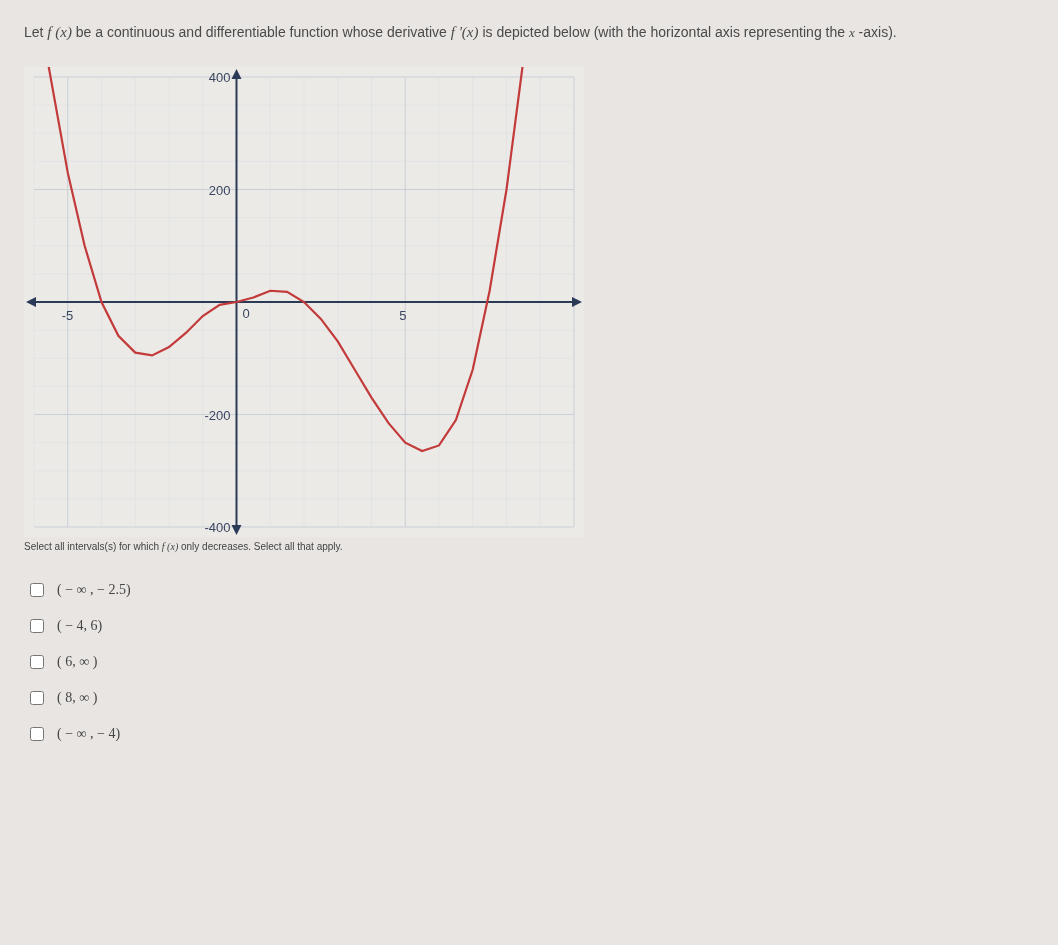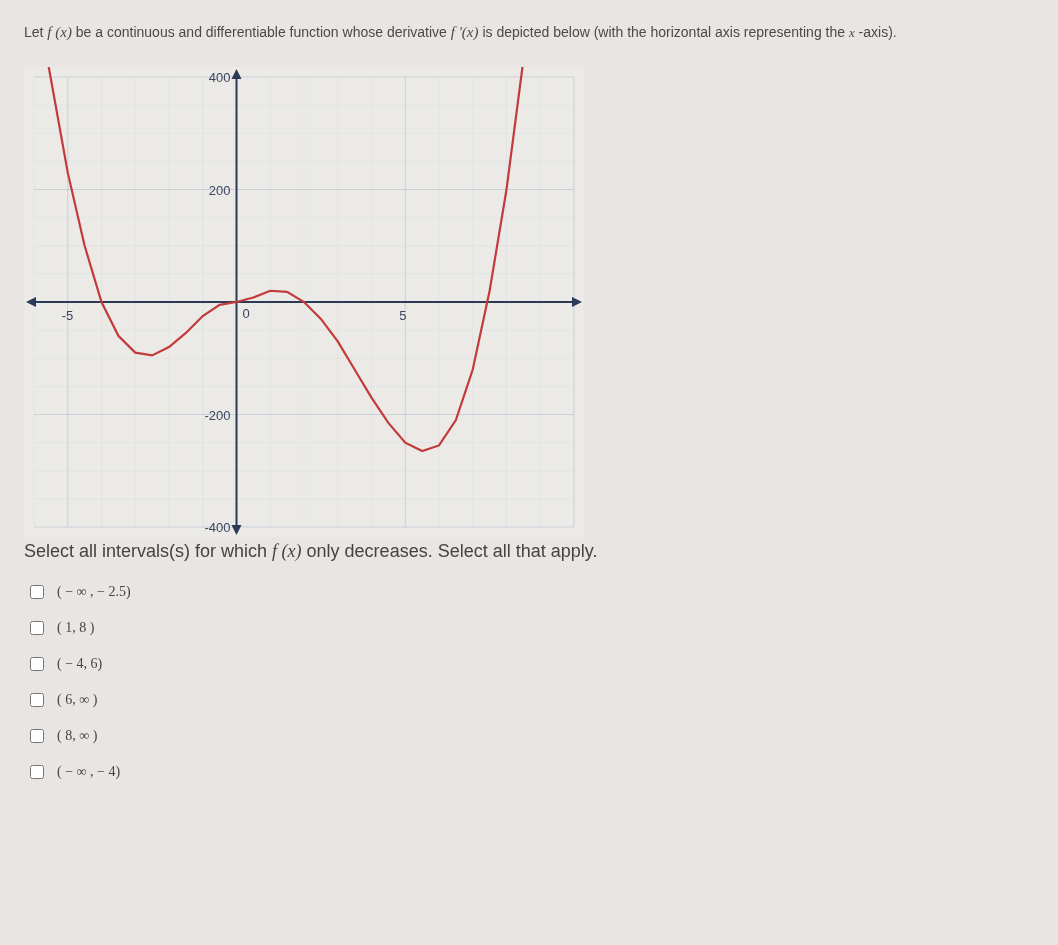--- a/index.html
+++ b/index.html
@@ -41,23 +41,23 @@
     width: 100%;
     height: 100%;
     display: block;
   }
   .caption {
     font-size: 12px;
     color: #555;
     margin: 4px 0 28px 2px;
   }
   .instruction {
-    font-size: 18px;
+    font-size: 10px;
     color: #444;
-    margin-bottom: 20px;
+    margin-bottom: 28px;
   }
   .instruction .fx {
     font-style: italic;
     font-family: "Times New Roman", serif;
   }
   .options {
     padding-left: 2px;
   }
   .opt {
     display: flex;
@@ -154,24 +154,20 @@
     <span>Select all intervals(s) for which </span><span class="fx">f (x)</span><span> only decreases.  Select all that apply.</span>
   </div>
 
   <div class="options" id="options-container">
       <label class="opt">
         <input type="checkbox" style="">
         <span class="math">( − ∞ , − 2.5)</span>
       </label>
       <label class="opt">
         <input type="checkbox" style="">
-        <span class="math">( 1, 8 )</span>
-      </label>
-      <label class="opt">
-        <input type="checkbox" style="">
         <span class="math">( − 4, 6)</span>
       </label>
       <label class="opt">
         <input type="checkbox" style="">
         <span class="math">( 6,  ∞  )</span>
       </label>
       <label class="opt">
         <input type="checkbox" style="">
         <span class="math">( 8,  ∞  )</span>
       </label>

